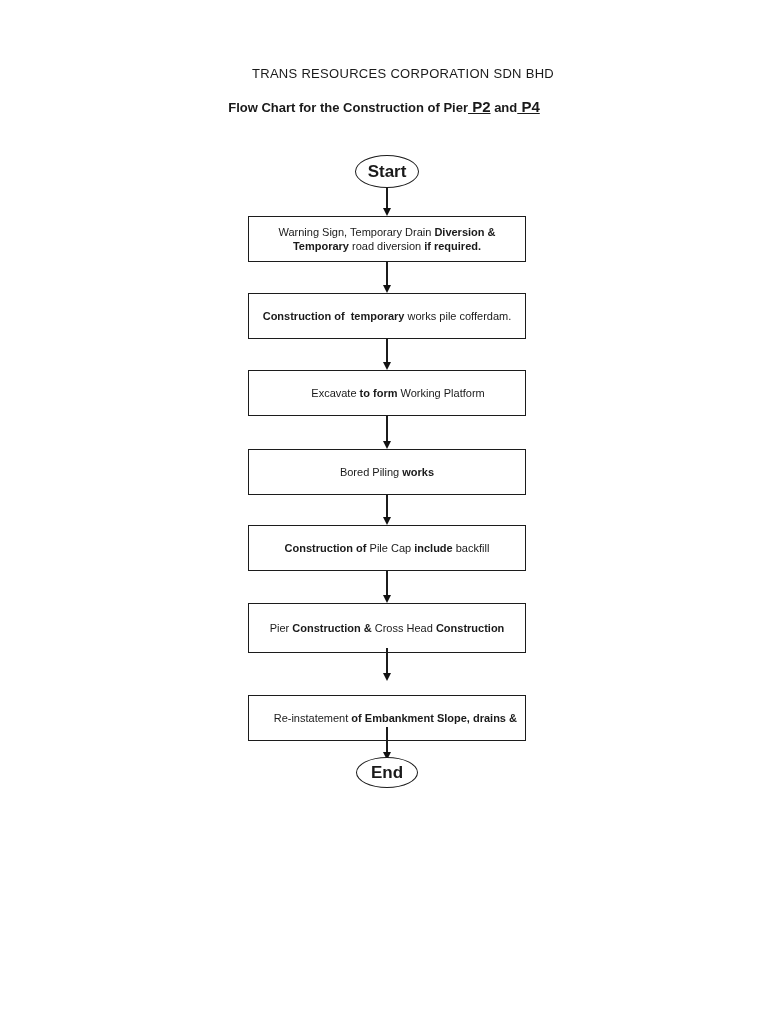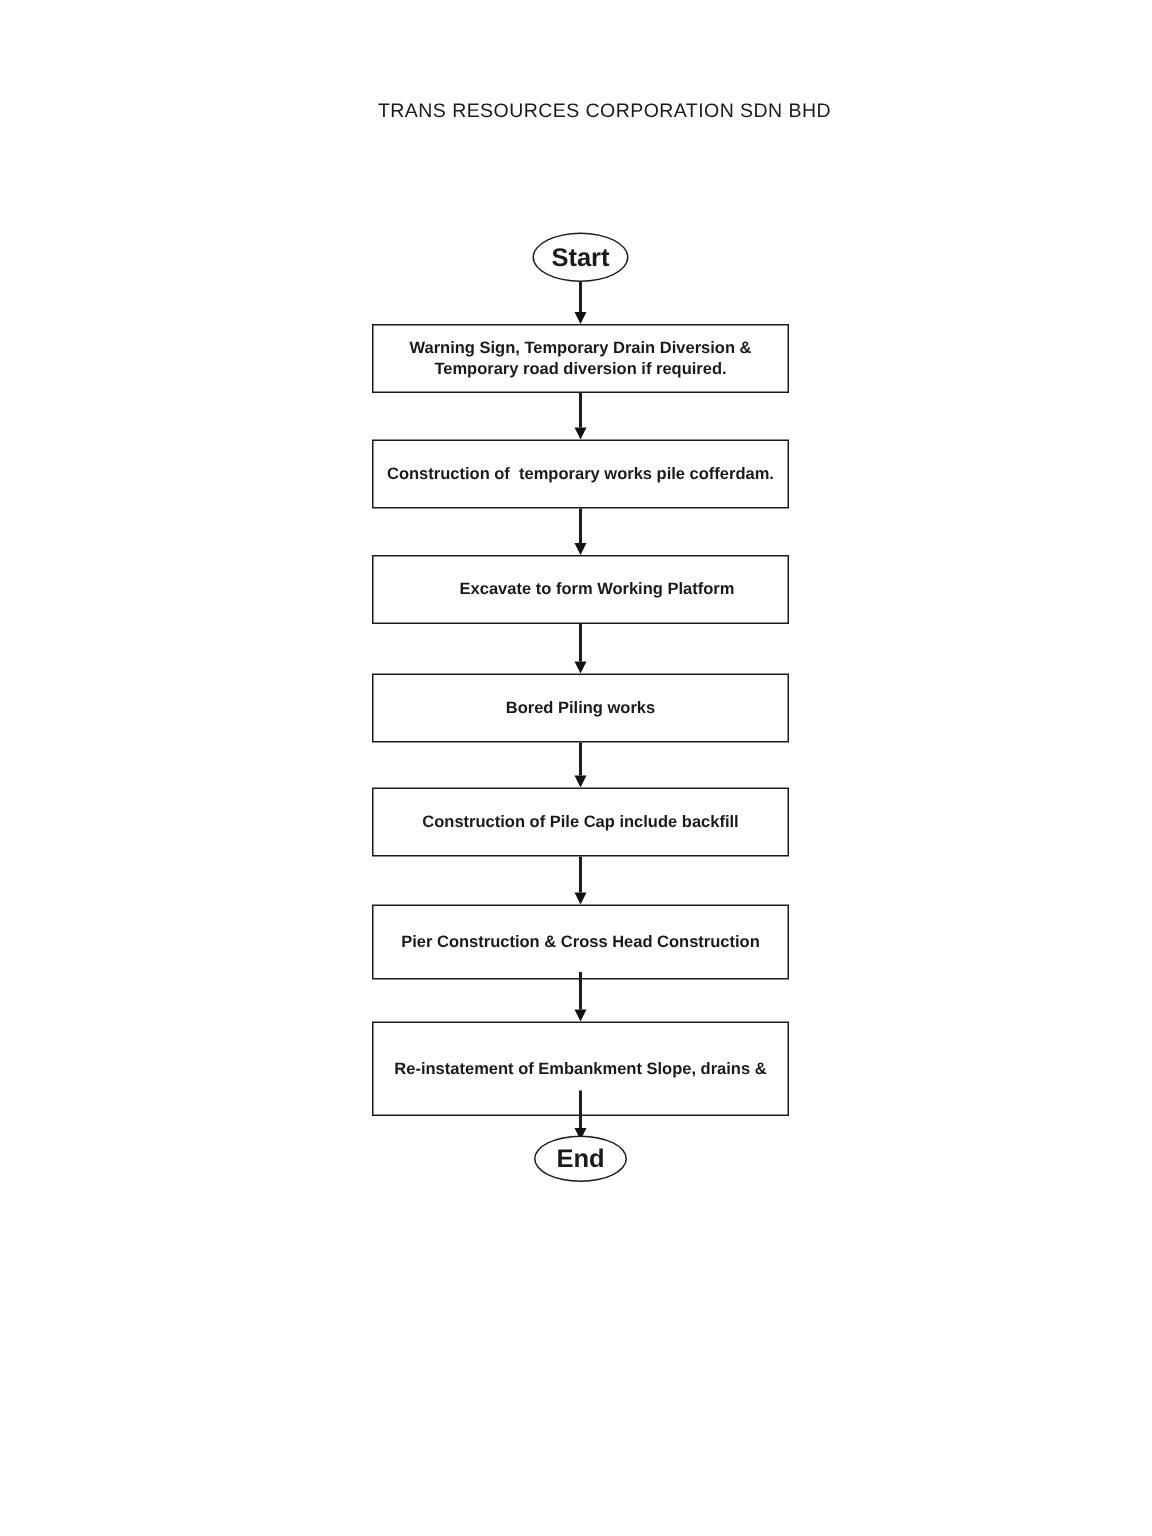--- a/index.html
+++ b/index.html
@@ -65,30 +65,30 @@
     box-sizing: border-box;
     display: flex;
     align-items: center;
     justify-content: center;
     text-align: center;
     font-size: 11px;
     line-height: 14px;
     padding: 2px 8px;
   }
   .flow-box .box-line { white-space: pre-wrap; }
-  .flow-box .b { font-weight: bold; }
+  .flow-box .b { font-weight: normal; }
   .flow-box .r { font-weight: bold; }
 
   .p1 { top: 216px; height: 46px; }
   .p2 { top: 293px; height: 46px; }
   .p3 { top: 370px; height: 46px; padding-left: 30px; }
   .p4 { top: 449px; height: 46px; }
   .p5 { top: 525px; height: 46px; text-align: right; }
   .p6 { top: 603px; height: 50px; }
-  .p7 { top: 681px; height: 63px; }
+  .p7 { top: 695px; height: 46px; justify-content: flex-end; }
 
   .arrow {
     position: absolute;
     left: 386px;
     width: 1.6px;
     background: #1c1c1c;
   }
   .arrow::after {
     content: "";
     position: absolute;
@@ -110,20 +110,21 @@
   .a6 { top: 648px; height: 25px; }
   .a7 { top: 727px; height: 25px; }
 </style>
 </head>
 <body>
 
 <div class="page">
 
   <div class="doc-title">TRANS RESOURCES CORPORATION SDN BHD</div>
 
+  <div class="doc-subtitle"><span>Flow Chart for the Construction of Pier</span><span class="u lg"> P2</span><span> and</span><span class="u lg"> P4</span></div>
 
   <div>
 
     <div class="oval start">
       <span>Start</span>
     </div>
 
     <div class="arrow a0"></div>
 
     <div class="flow-box p1">

